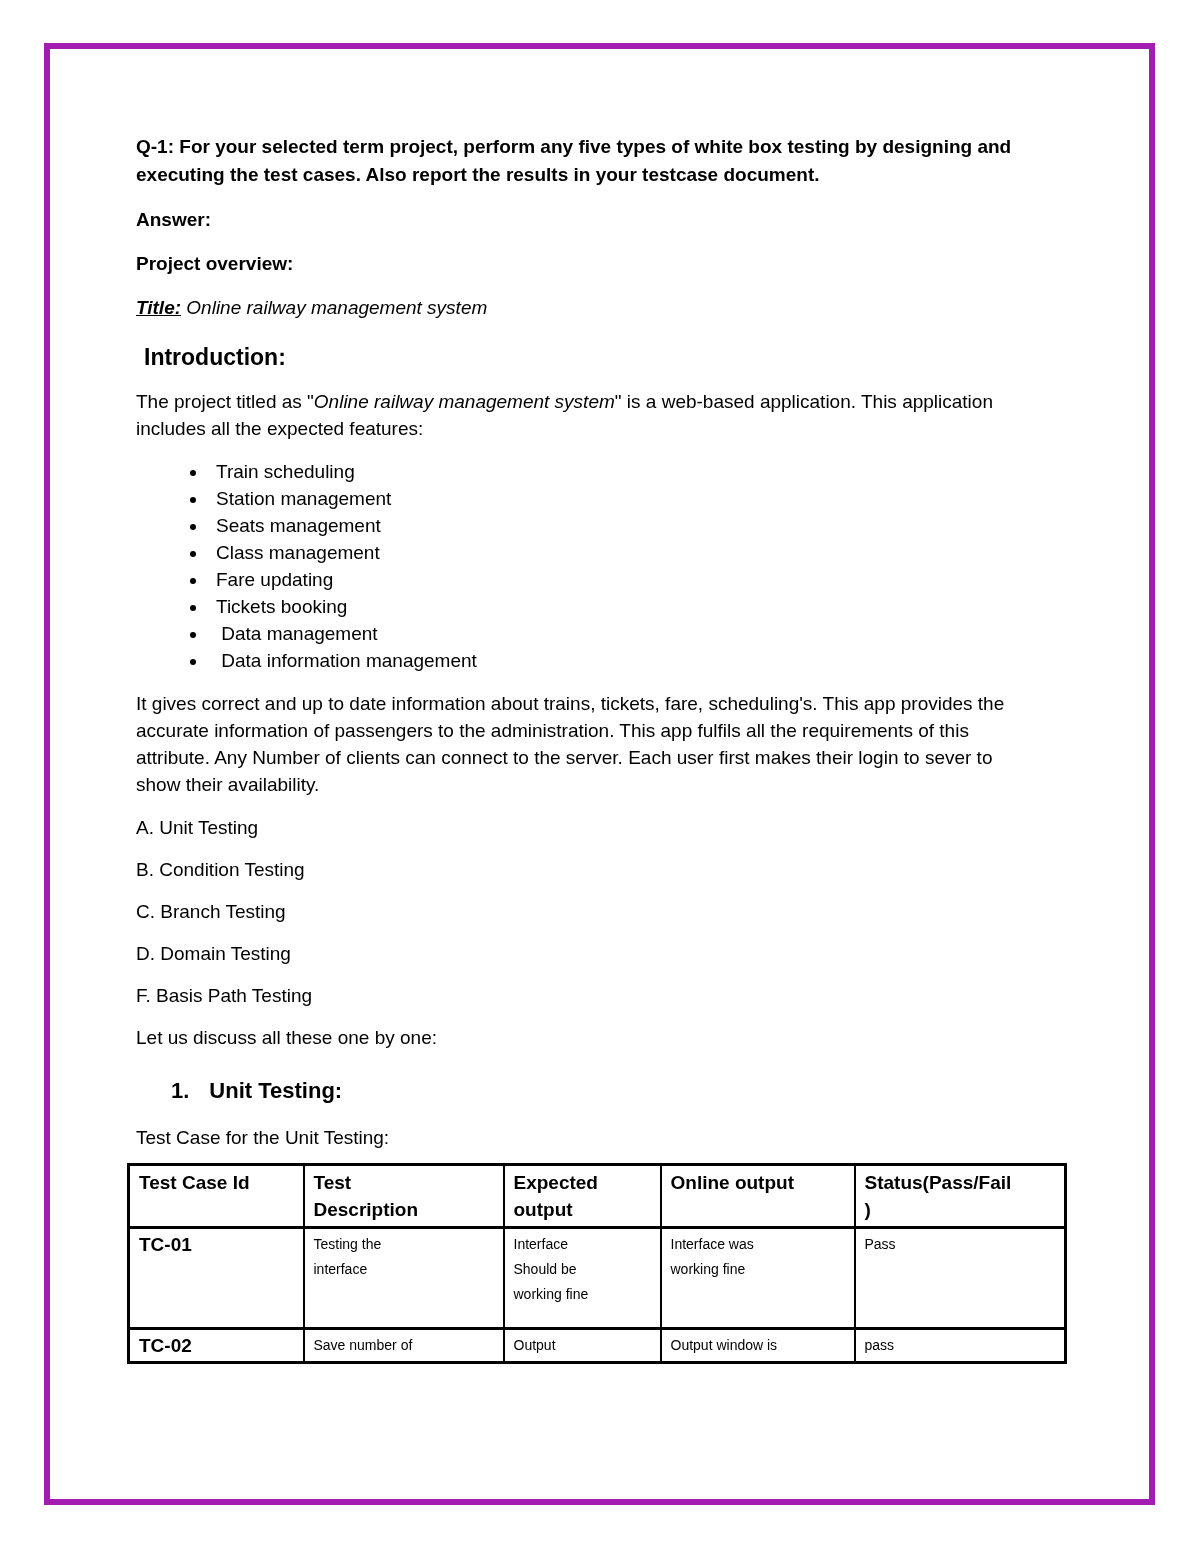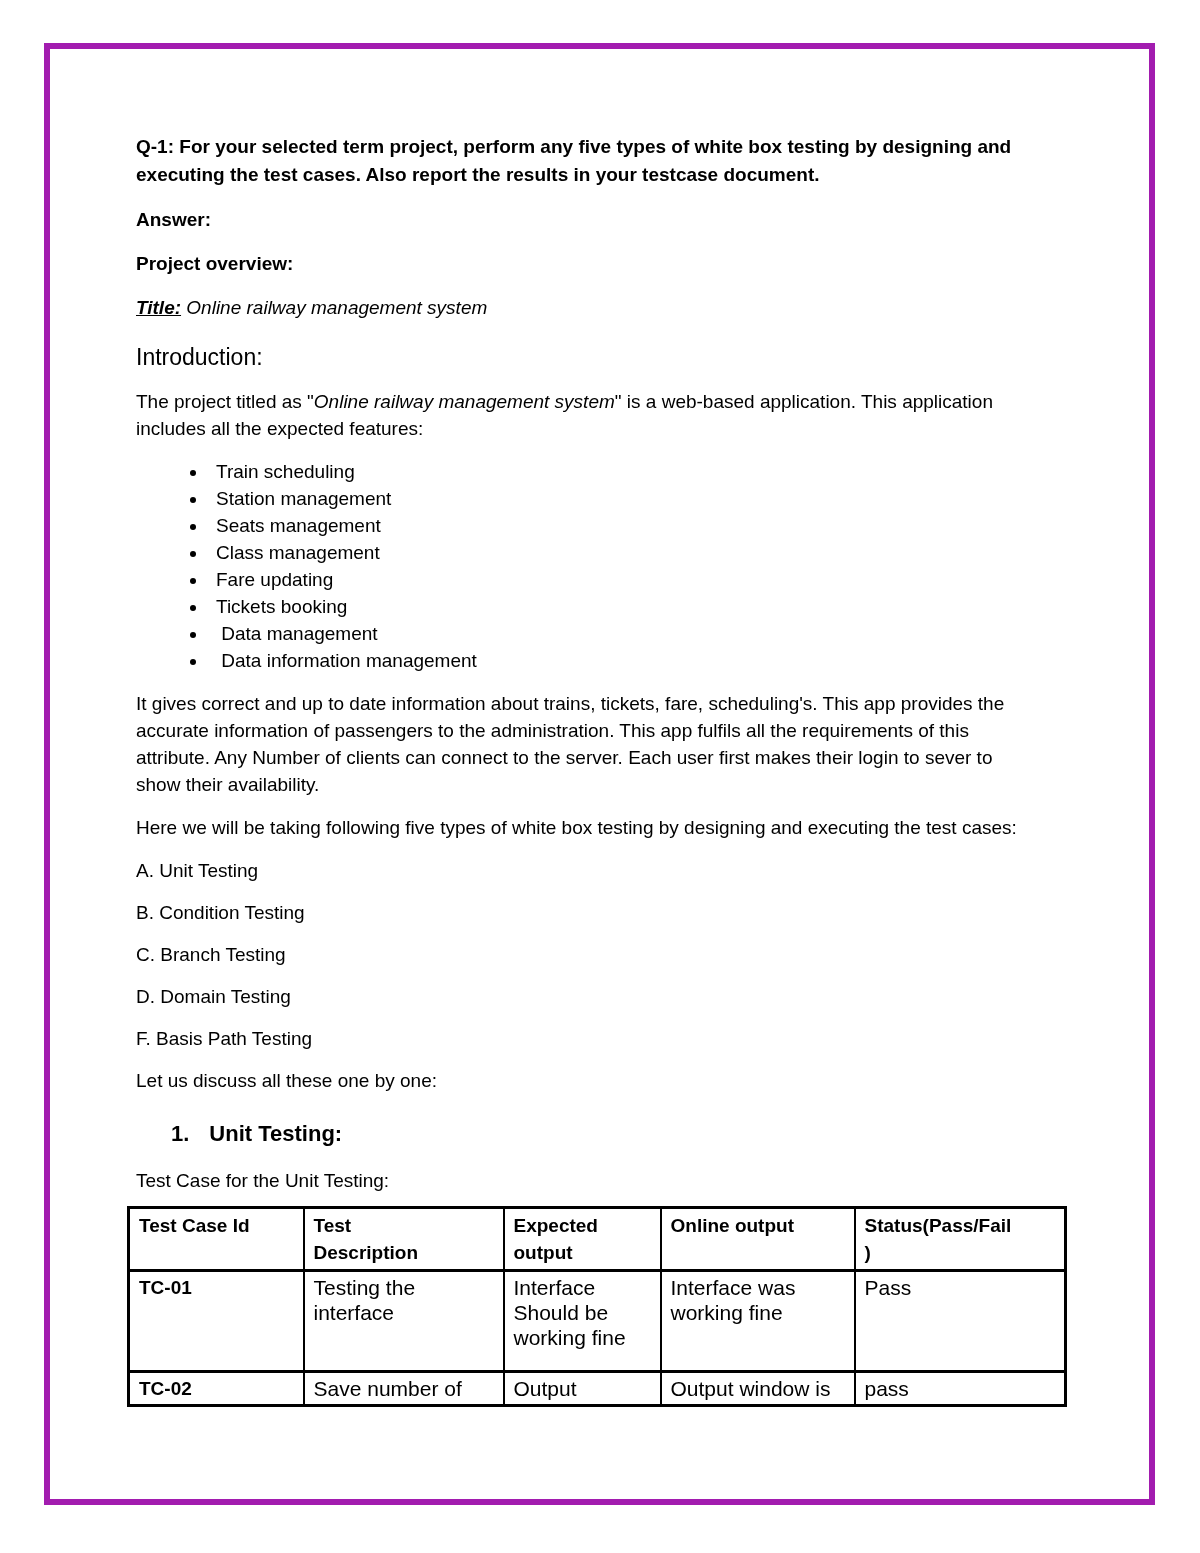--- a/index.html
+++ b/index.html
@@ -28,22 +28,22 @@
   .label-para {
     font-size: 19px; font-weight: bold; line-height: 27px;
     margin: 17px 0;
   }
   .title-line {
     font-size: 19px; font-style: italic; line-height: 27px;
     margin: 17px 0 14px 0;
   }
   .title-line .title-label { font-weight: bold; text-decoration: underline; }
   .intro-heading {
-    font-size: 23px; font-weight: normal; line-height: 30px;
-    margin: 21px 0 16px 0;
+    font-size: 23px; font-weight: bold; line-height: 30px;
+    margin: 21px 0 16px 8px;
   }
   .body-para {
     font-size: 19px; line-height: 27px;
     margin: 16px 0;
     max-width: 900px;
   }
   .feature-list {
     margin: 16px 0 6px 0;
     padding-left: 72px;
     list-style-type: disc;
@@ -81,21 +81,21 @@
     white-space: pre-line;
     overflow: hidden;
   }
   .testcase-table th {
     font-size: 19px; font-weight: bold; line-height: 27px;
     padding: 3px 23px 3px 9px;
     border-bottom-width: 3px;
     height: 57px;
   }
   .testcase-table td {
-    font-size: 21px; line-height: 25px;
+    font-size: 14px; line-height: 25px;
     padding: 3px 6px 3px 9px;
   }
   .testcase-table td.case-id {
     font-size: 19px; font-weight: bold;
   }
   .testcase-table tr.row-tc01 td { height: 101px; }
   .testcase-table tr.row-tc02 td {
     height: 27px;
     border-top-width: 3px;
   }
@@ -124,21 +124,20 @@
       <li>Seats management</li>
       <li>Class management</li>
       <li>Fare updating</li>
       <li>Tickets booking</li>
       <li> Data management</li>
       <li> Data information management</li>
     </ul>
 
     <p class="body-para">It gives correct and up to date information about trains, tickets, fare, scheduling's. This app provides the accurate information of passengers to the administration. This app fulfils all the requirements of this attribute. Any Number of clients can connect to the server. Each user first makes their login to sever to show their availability.</p>
 
-    <p class="body-para">Here we will be taking following five types of white box testing by designing and executing the test cases:</p>
 
     <div>
       <p class="type-para">A. Unit Testing</p>
       <p class="type-para">B. Condition Testing</p>
       <p class="type-para">C. Branch Testing</p>
       <p class="type-para">D. Domain Testing</p>
       <p class="type-para">F. Basis Path Testing</p>
     </div>
 
     <p class="type-para">Let us discuss all these one by one:</p>

